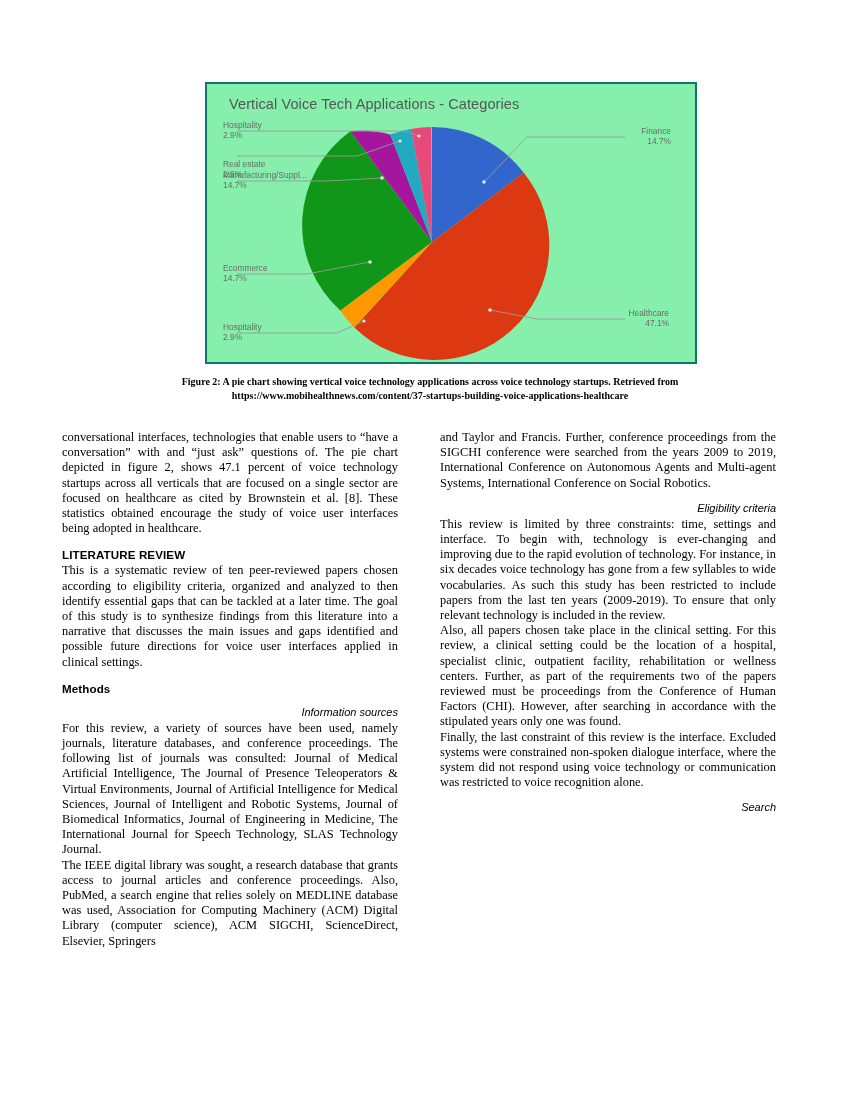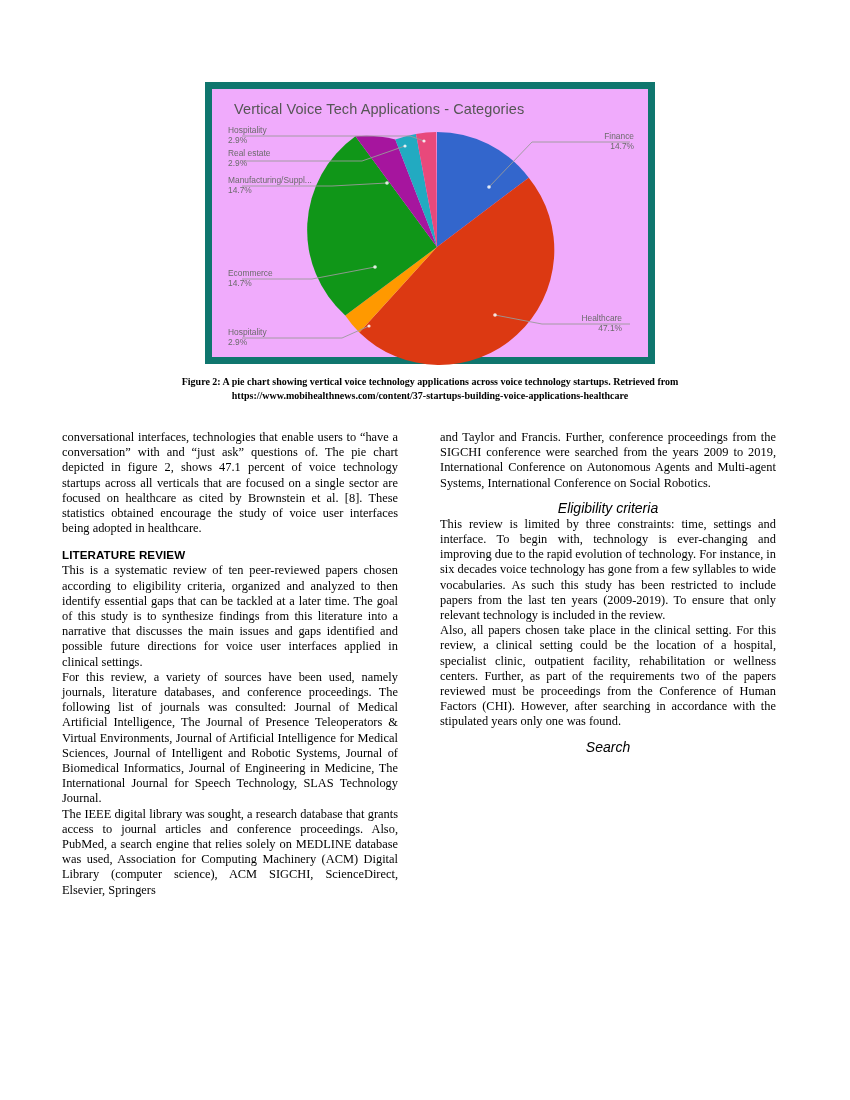--- a/index.html
+++ b/index.html
@@ -15,24 +15,24 @@
     overflow: hidden;
     font-family: "Liberation Serif", serif;
     color: #000000;
   }
 
   
   #figure-block {
     position: absolute;
     left: 205px;
     top: 82px;
-    width: 450px;
+    width: 492px;
     height: 282px;
-    background: #f0abfc;
-    border: 7px solid #0f766e;
+    background: #86efac;
+    border: 2px solid #0f766e;
     box-sizing: border-box;
   }
   #chart-title {
     position: absolute;
     left: 22px;
     top: 12px;
     font-family: "Liberation Sans", sans-serif;
     font-size: 14.5px;
     color: #555555;
     letter-spacing: 0.1px;
@@ -94,24 +94,24 @@
     font-size: 11.6px;
     line-height: 15px;
     margin: 11px 0 1px 0;
     text-align: left;
     letter-spacing: 0.1px;
   }
   h3.sub-head {
     font-family: "Liberation Sans", sans-serif;
     font-style: italic;
     font-weight: normal;
-    font-size: 14px;
+    font-size: 11px;
     line-height: 15px;
     margin: 10px 0 1px 0;
-    text-align: center;
+    text-align: right;
   }
   h3.sub-head.first { margin-top: 9px; }
 </style>
 </head>
 <body>
 
 <div id="page">
 
   <div id="figure-block">
 
@@ -151,58 +151,61 @@
         <circle cx="157" cy="237" r="1.6"></circle>
         <circle cx="277" cy="98" r="1.8"></circle>
         <circle cx="283" cy="226" r="1.8"></circle>
       </g>
     </svg>
 
     <div class="pie-label" style="left:16px; top:36px;">
       <span>Hospitality</span>
       <span class="pct">2.9%</span>
     </div>
-    <div class="pie-label" style="left:16px; top:59px;">
+    <div class="pie-label" style="left:16px; top:75px;">
       <span>Real estate</span>
       <span class="pct">2.9%</span>
     </div>
     <div class="pie-label" style="left:16px; top:86px;">
       <span>Manufacturing/Suppl...</span>
       <span class="pct">14.7%</span>
     </div>
     <div class="pie-label" style="left:16px; top:179px;">
       <span>Ecommerce</span>
       <span class="pct">14.7%</span>
     </div>
     <div class="pie-label" style="left:16px; top:238px;">
       <span>Hospitality</span>
       <span class="pct">2.9%</span>
     </div>
 
-    <div class="pie-label right" style="right:14px; top:42px;">
+    <div class="pie-label right" style="right:24px; top:42px;">
       <span>Finance</span>
       <span class="pct">14.7%</span>
     </div>
     <div class="pie-label right" style="right:26px; top:224px;">
       <span>Healthcare</span>
       <span class="pct">47.1%</span>
     </div>
   </div>
 
   <div id="caption">Figure 2: A pie chart showing vertical voice technology applications across voice technology startups. Retrieved from https://www.mobihealthnews.com/content/37-startups-building-voice-applications-healthcare</div>
 
   <div class="column" id="col-left">
     <p class="para tight">conversational interfaces, technologies that enable users to “have a conversation” with and “just ask” questions of. The pie chart depicted in figure 2, shows 47.1 percent of voice technology startups across all verticals that are focused on a single sector are focused on healthcare as cited by Brownstein et al. [8]. These statistics obtained encourage the study of voice user interfaces being adopted in healthcare.</p>
     <h2 class="sec-head">LITERATURE REVIEW</h2>
     <p class="para tight">This is a systematic review of ten peer-reviewed papers chosen according to eligibility criteria, organized and analyzed to then identify essential gaps that can be tackled at a later time. The goal of this study is to synthesize findings from this literature into a narrative that discusses the main issues and gaps identified and possible future directions for voice user interfaces applied in clinical settings.</p>
+    <h2 class="sec-head">Methods</h2>
+    <h3 class="sub-head first">Information sources</h3>
     <p class="para tight">For  this review, a variety of sources have been used, namely journals, literature databases, and conference proceedings. The following list of journals was consulted: Journal of Medical Artificial Intelligence, The Journal of Presence Teleoperators &amp; Virtual Environments, Journal of Artificial Intelligence for Medical Sciences, Journal of Intelligent and Robotic Systems, Journal of Biomedical Informatics, Journal of Engineering in Medicine, The International Journal for Speech Technology, SLAS Technology Journal.</p>
     <p class="para">The IEEE digital library was sought, a research database that grants access to journal articles and conference proceedings. Also, PubMed, a search engine that relies solely on MEDLINE database was used, Association for Computing Machinery (ACM) Digital Library (computer science), ACM SIGCHI, ScienceDirect, Elsevier, Springers</p>
   </div>
 
   <div class="column" id="col-right">
     <p class="para tight">and Taylor and Francis. Further, conference proceedings from the SIGCHI conference were searched from the years 2009 to 2019, International Conference on Autonomous Agents and Multi-agent Systems, International Conference on Social Robotics.</p>
     <h3 class="sub-head">Eligibility criteria</h3>
     <p class="para tight">This review is limited by three constraints: time, settings and interface. To begin with, technology is ever-changing and improving due to the rapid evolution of technology. For instance, in six decades voice technology has gone from a few syllables to wide vocabularies. As such this study has been restricted to include papers from the last ten years (2009-2019). To ensure that only relevant technology is included in the review.</p>
     <p class="para">Also, all papers chosen take place in the clinical setting.  For this review, a clinical setting could be the location of a hospital, specialist clinic, outpatient facility, rehabilitation or wellness centers. Further, as part of the requirements two of the papers reviewed must be proceedings from the Conference of Human Factors (CHI). However, after searching in accordance with the stipulated years only one was found.</p>
+    <p class="para"> Finally, the last constraint of this review is the interface. Excluded systems were constrained non-spoken dialogue interface, where the system did not respond using voice technology or communication was restricted to voice recognition alone.</p>
     <h3 class="sub-head">Search</h3>
   </div>
 
 </div>
 
 </body></html>

